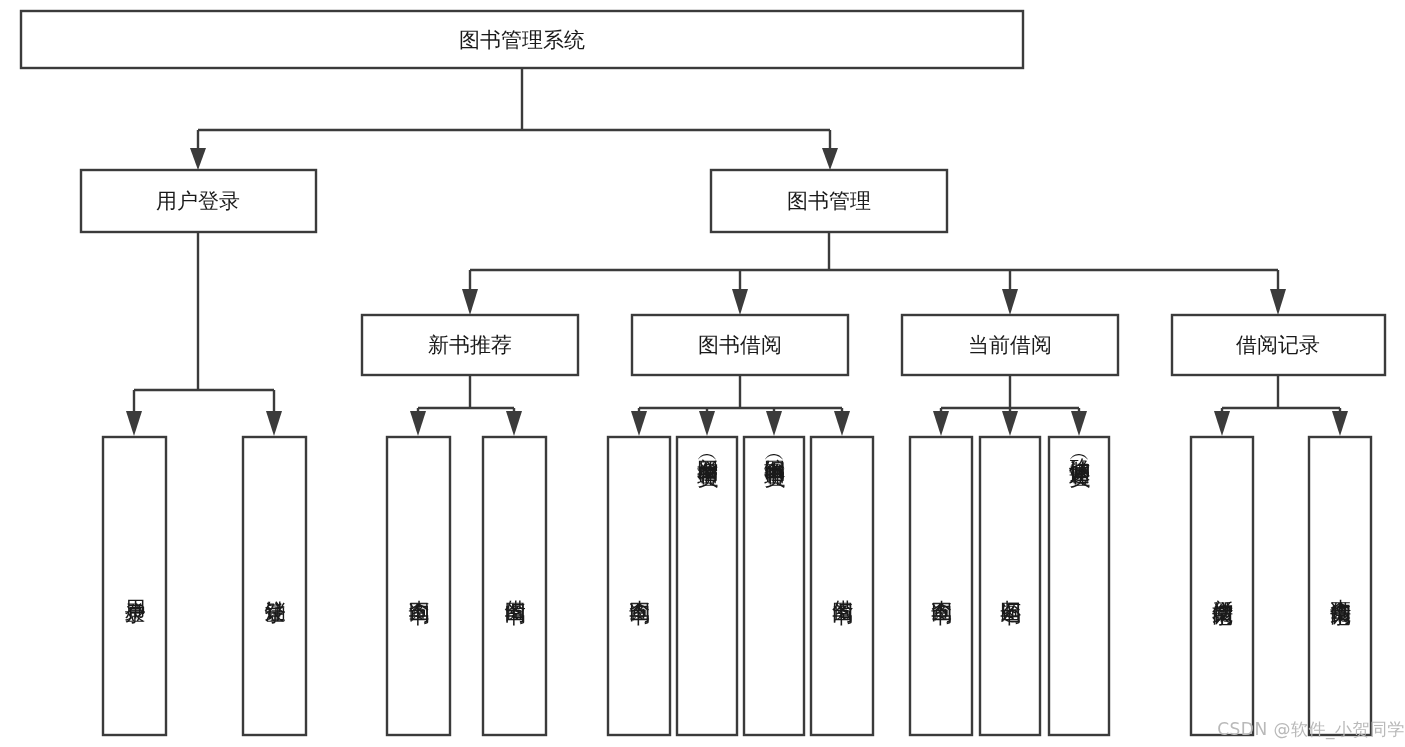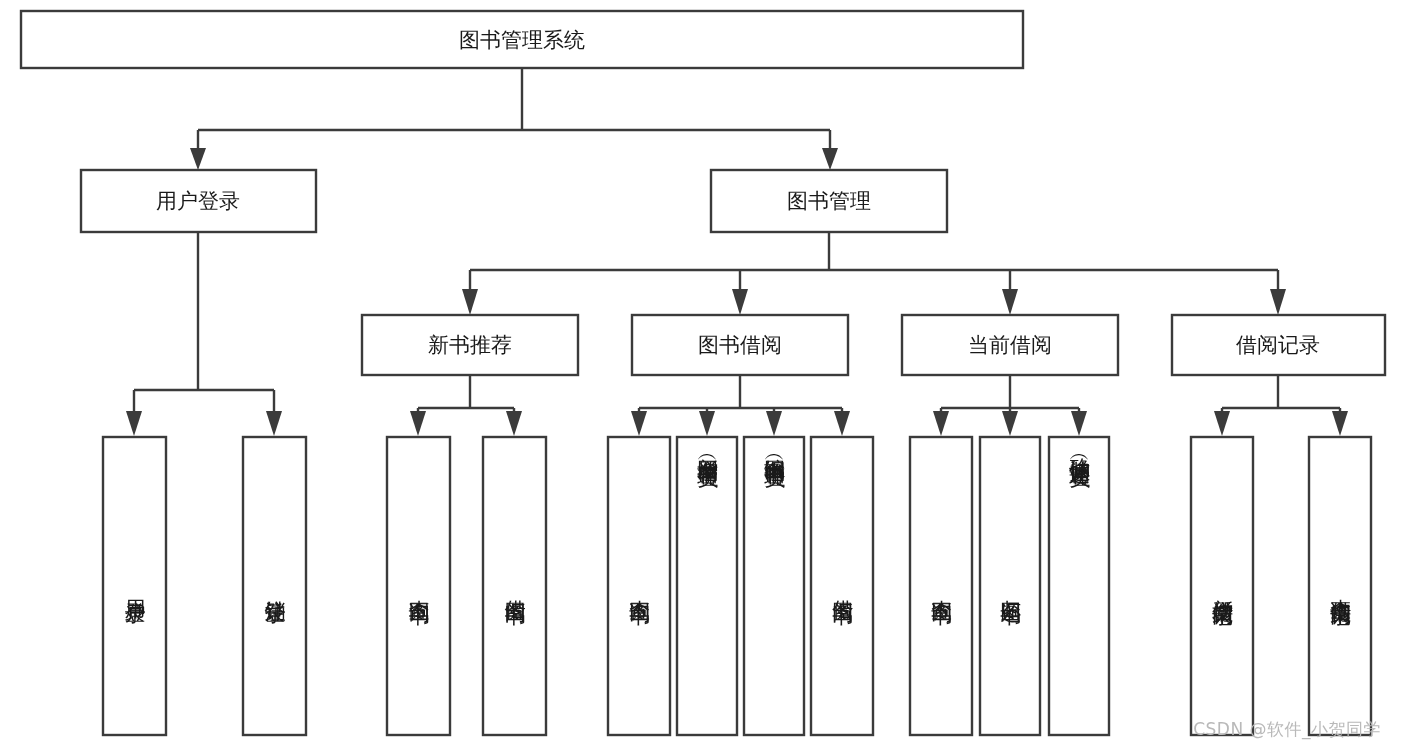--- a/index.html
+++ b/index.html
@@ -62,21 +62,21 @@
     font-family: "DejaVu Sans", "Liberation Sans", sans-serif;
     font-size: 21px;
     line-height: 1.22;
     color: #1a1a1a;
     letter-spacing: 1.5px;
     text-align: center;
     white-space: nowrap;
   }
   .watermark {
     position: absolute;
-    right: 24px;
+    right: 0;
     bottom: 6px;
     font-family: "DejaVu Sans", "Liberation Sans", sans-serif;
     font-size: 17px;
     color: #b9b9b9;
     letter-spacing: 0.5px;
     white-space: nowrap;
     margin-top: 32px;
   }
 </style>
 </head>

